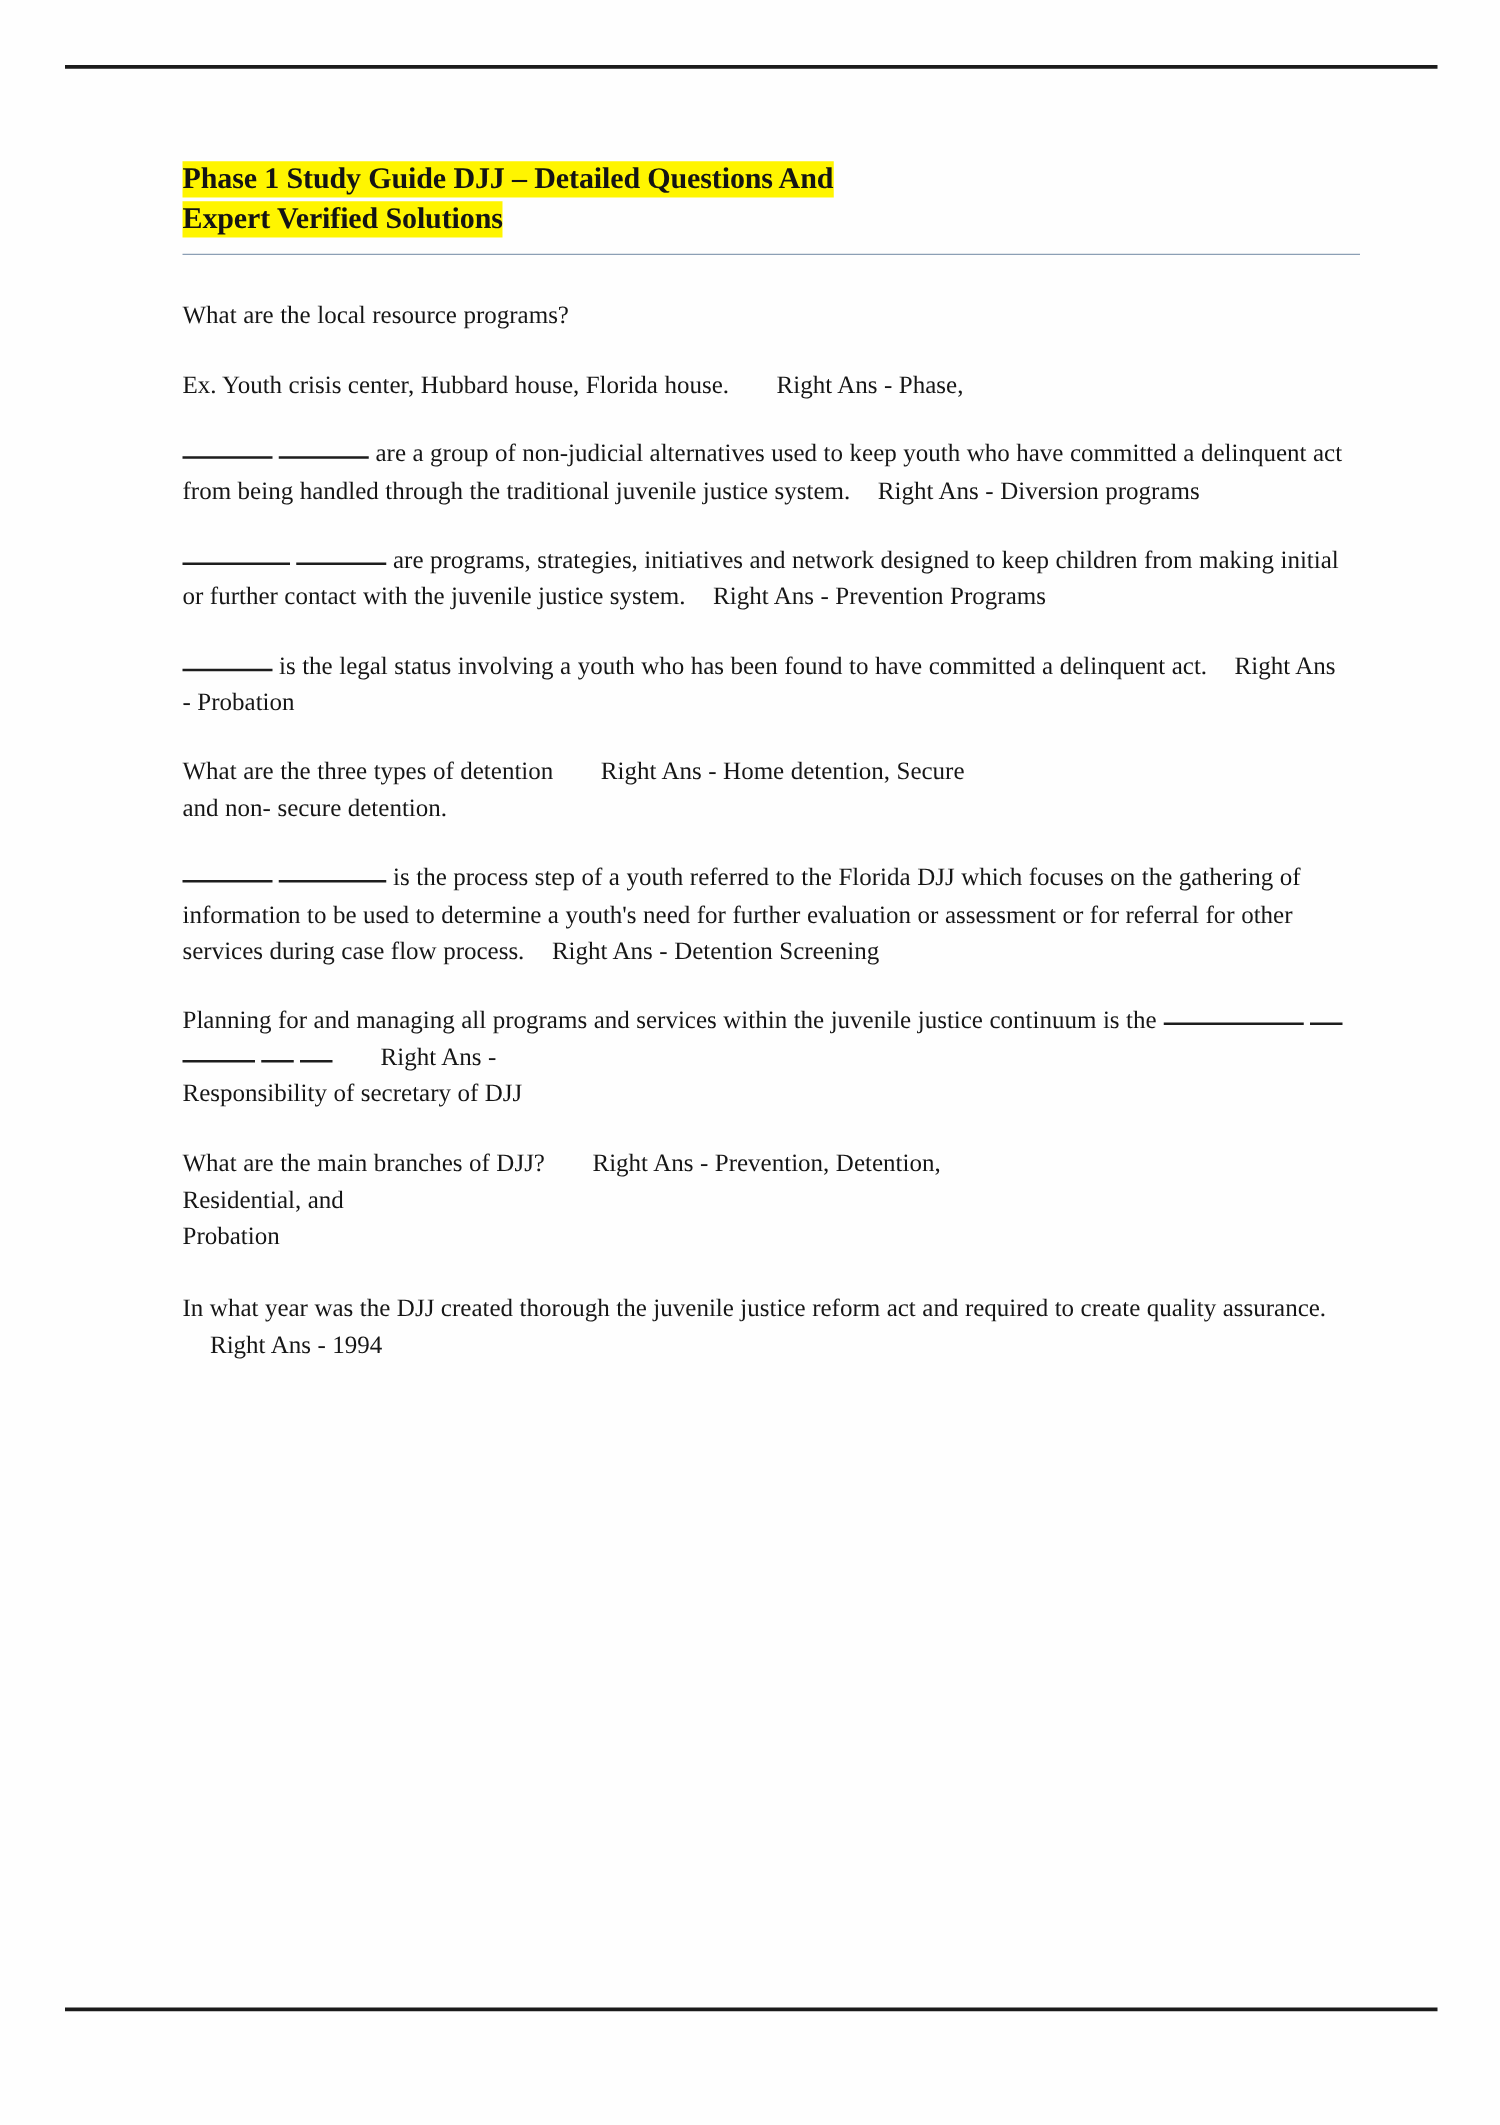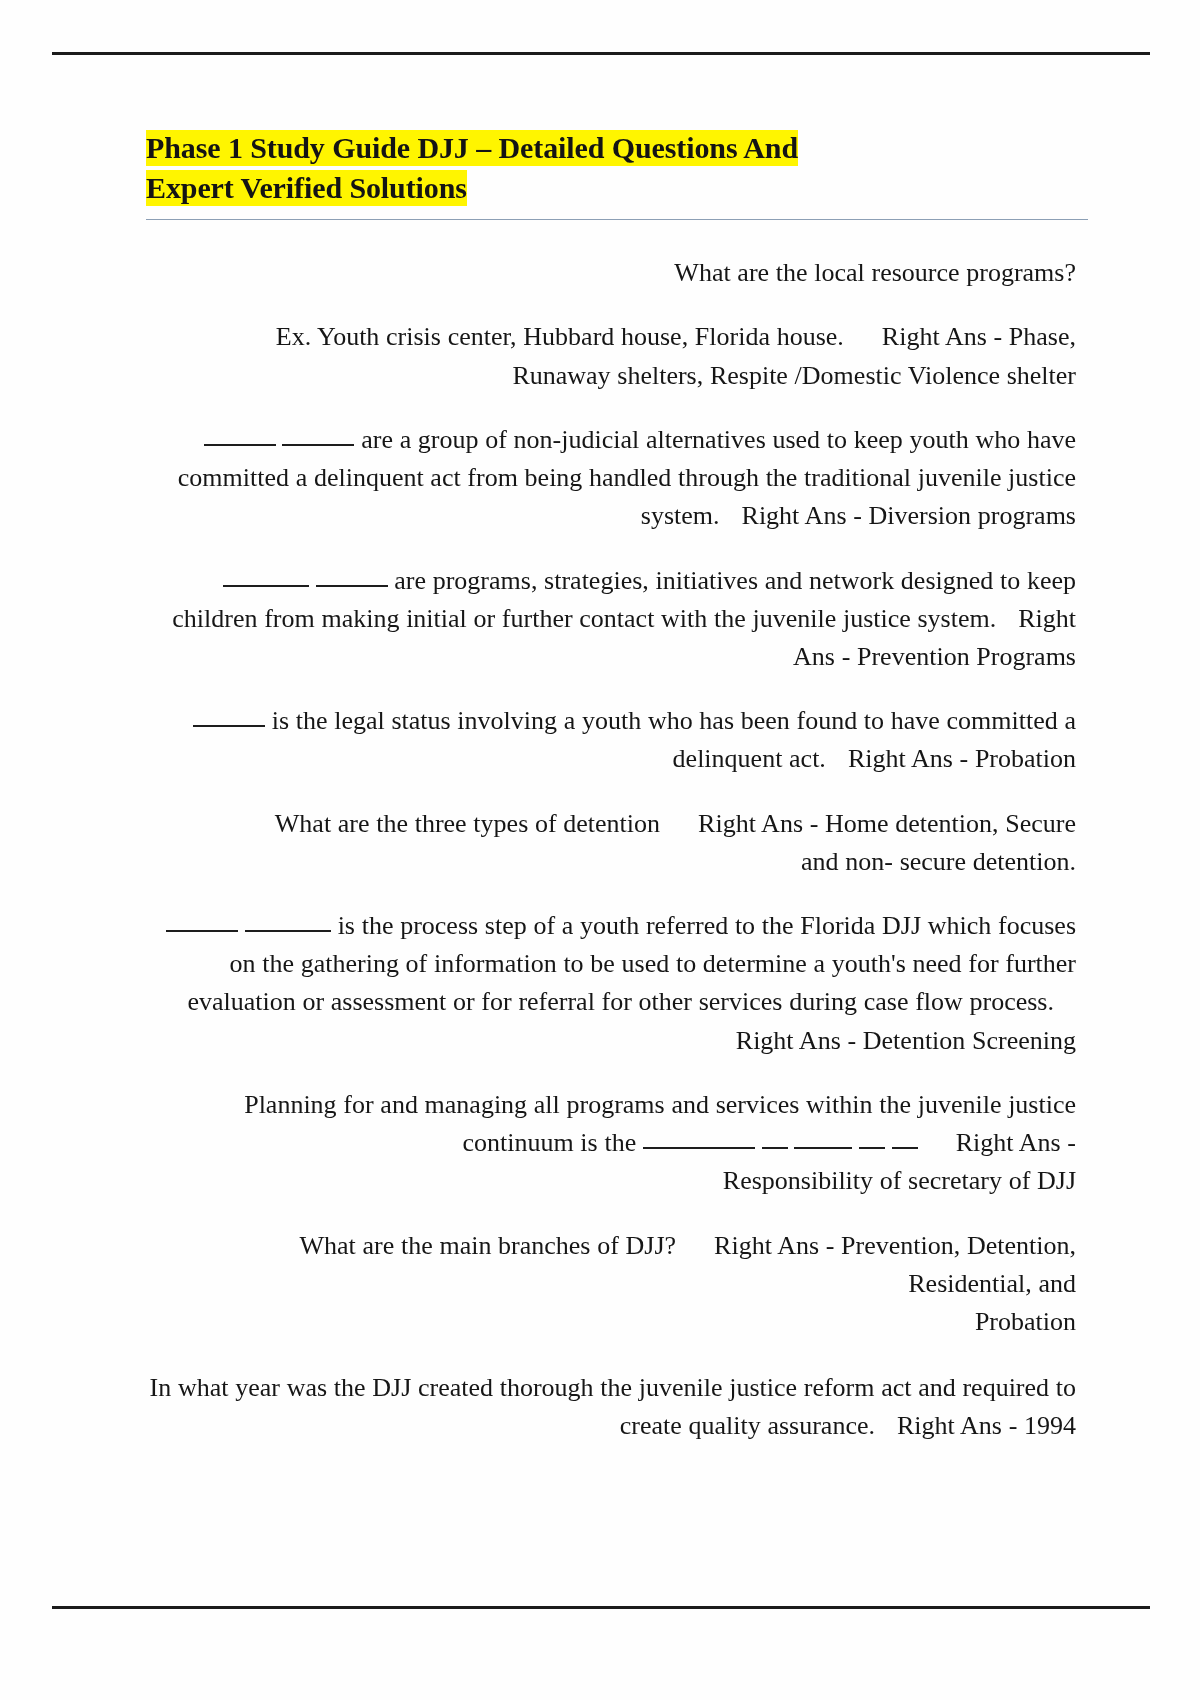--- a/index.html
+++ b/index.html
@@ -36,21 +36,21 @@
     height: 3px;
     background: #1b1b1b;
   }
   .content {
     position: absolute;
     left: 146px;
     top: 128px;
     width: 940px;
   }
   .doc-title {
-    font-size: 30px;
+    font-size: 24px;
     font-weight: bold;
     line-height: 1.32;
     letter-spacing: -0.1px;
     margin: 0 0 0 0;
     color: #141414;
     max-width: 862px;
   }
   .doc-title .hl {
     background: #fff500;
     box-decoration-break: clone;
@@ -60,26 +60,26 @@
   .title-divider {
     margin-top: 12px;
     width: 942px;
     height: 1px;
     background: #8c9fb5;
   }
   .qa-list {
     margin-top: 34px;
   }
   .qa-block {
-    font-size: 26px;
+    font-size: 20px;
     line-height: 1.47;
     margin: 0 0 26px 0;
     color: #161616;
     max-width: 930px;
-    text-align: right;
+    text-align: left;
     word-spacing: 0.2px;
   }
   .qa-block:last-child { margin-bottom: 0; margin-top: 28px; }
   .blank {
     display: inline-block;
     border-bottom: 2px solid #1d1d1d;
     vertical-align: 2px;
     height: 13px;
   }
   .b-xs { width: 26px; }
@@ -101,21 +101,21 @@
   <div class="content">
 
     <h1 class="doc-title"><span class="hl">Phase 1 Study Guide DJJ – Detailed Questions And</span><br><span class="hl">Expert Verified Solutions</span></h1>
 
     <div class="title-divider"></div>
 
     <div class="qa-list">
 
       <p class="qa-block"><span>What are the local resource programs?</span></p>
 
-      <p class="qa-block"><span>Ex. Youth crisis center, Hubbard house, Florida house.</span><span class="gap"></span><span>Right Ans - Phase,</span><span class="nl">Runaway shelters, Respite /Domestic Violence shelter</span></p>
+      <p class="qa-block"><span>Ex. Youth crisis center, Hubbard house, Florida house.</span><span class="gap"></span><span>Right Ans - Phase,</span></p>
 
       <p class="qa-block"><span class="blank b-md"></span>
         <span class="blank b-md"></span>
         <span>are a group of non-judicial alternatives used to keep youth who have committed a delinquent act from being handled through the traditional juvenile justice system.</span><span class="gap-sm"></span><span>Right Ans - Diversion programs</span></p>
 
       <p class="qa-block"><span class="blank b-lg"></span>
         <span class="blank b-md"></span>
         <span>are programs, strategies, initiatives and network designed to keep children from making initial or further contact with the juvenile justice system.</span><span class="gap-sm"></span><span>Right Ans - Prevention Programs</span></p>
 
       <p class="qa-block"><span class="blank b-md"></span>

